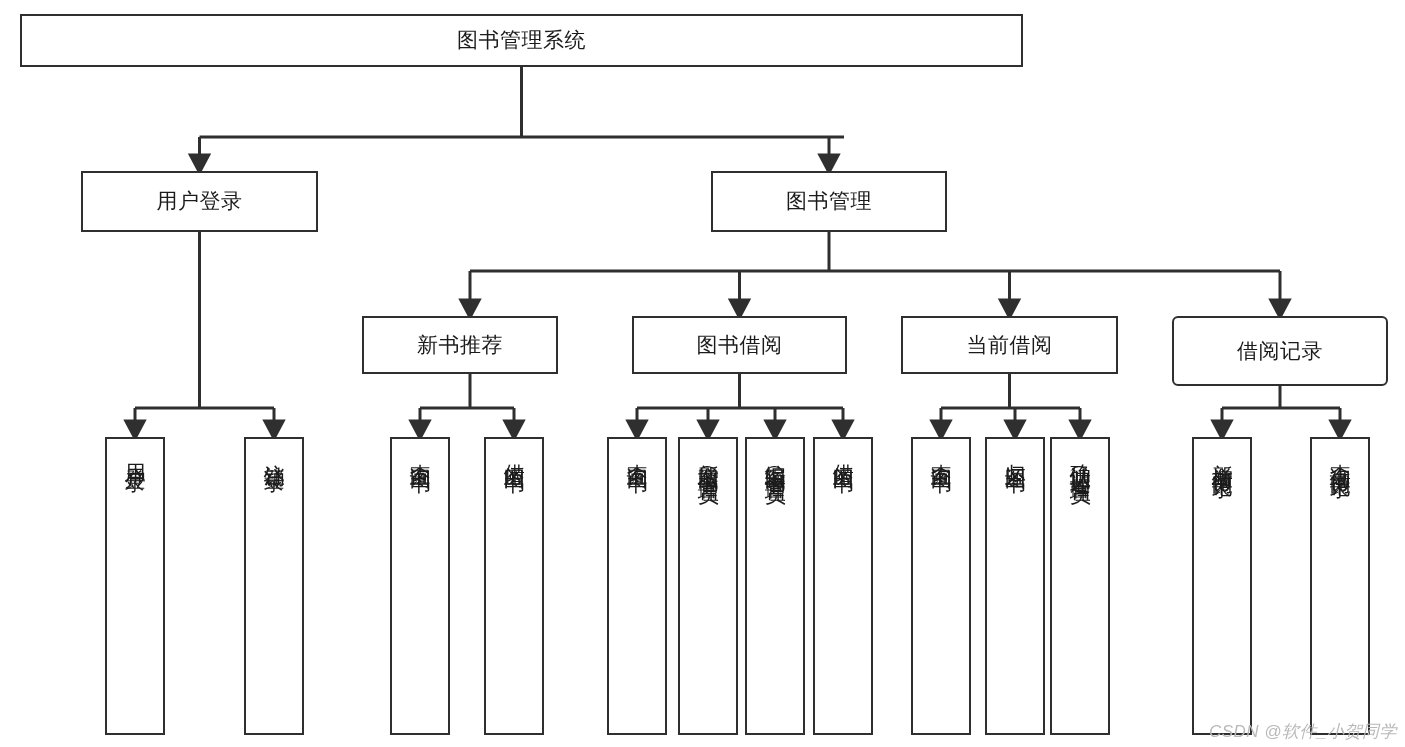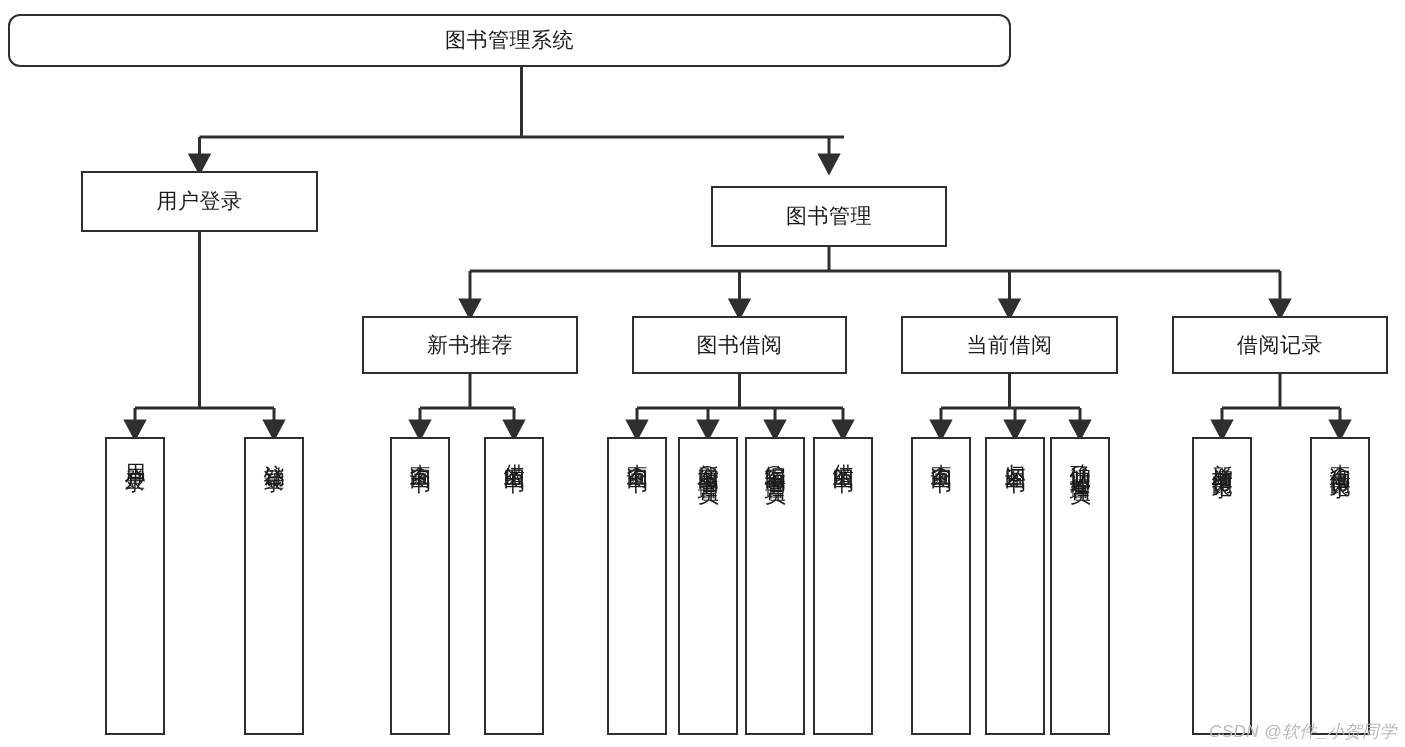--- a/index.html
+++ b/index.html
@@ -119,41 +119,41 @@
       <path d="M1015,408 L1015,429" marker-end="url(#arrowhead)"></path>
       <path d="M1080,408 L1080,429" marker-end="url(#arrowhead)"></path>
 
       <path d="M1280,374 L1280,408"></path>
       <path d="M1222,408 L1340,408"></path>
       <path d="M1222,408 L1222,429" marker-end="url(#arrowhead)"></path>
       <path d="M1340,408 L1340,429" marker-end="url(#arrowhead)"></path>
     </g>
   </svg>
 
-  <div class="node" style="left:8px; top:14px; width:1003px; height:53px;border-radius:12px;">
+  <div class="node" style="left:20px; top:14px; width:1003px; height:53px;">
     <span class="label">图书管理系统</span>
   </div>
 
   <div class="node" style="left:81px; top:171px; width:237px; height:61px;">
     <span class="label">用户登录</span>
   </div>
-  <div class="node" style="left:711px; top:186px; width:236px; height:61px;">
+  <div class="node" style="left:711px; top:171px; width:236px; height:61px;">
     <span class="label">图书管理</span>
   </div>
 
-  <div class="node" style="left:362px; top:316px; width:216px; height:58px;">
+  <div class="node" style="left:362px; top:316px; width:196px; height:58px;">
     <span class="label">新书推荐</span>
   </div>
   <div class="node" style="left:632px; top:316px; width:215px; height:58px;text-align:right;">
     <span class="label">图书借阅</span>
   </div>
   <div class="node" style="left:901px; top:316px; width:217px; height:58px;">
     <span class="label">当前借阅</span>
   </div>
-  <div class="node" style="left:1172px; top:316px; width:216px; height:58px;">
+  <div class="node" style="left:1172px; top:316px; width:216px; height:70px;border-radius:6px;">
     <span class="label">借阅记录</span>
   </div>
 
   <div class="node leaf" style="left:105px; top:437px; width:60px; height:298px;">
     <span class="label">用户登录</span>
   </div>
   <div class="node leaf" style="left:244px; top:437px; width:60px; height:298px;">
     <span class="label">注销登录</span>
   </div>
 

